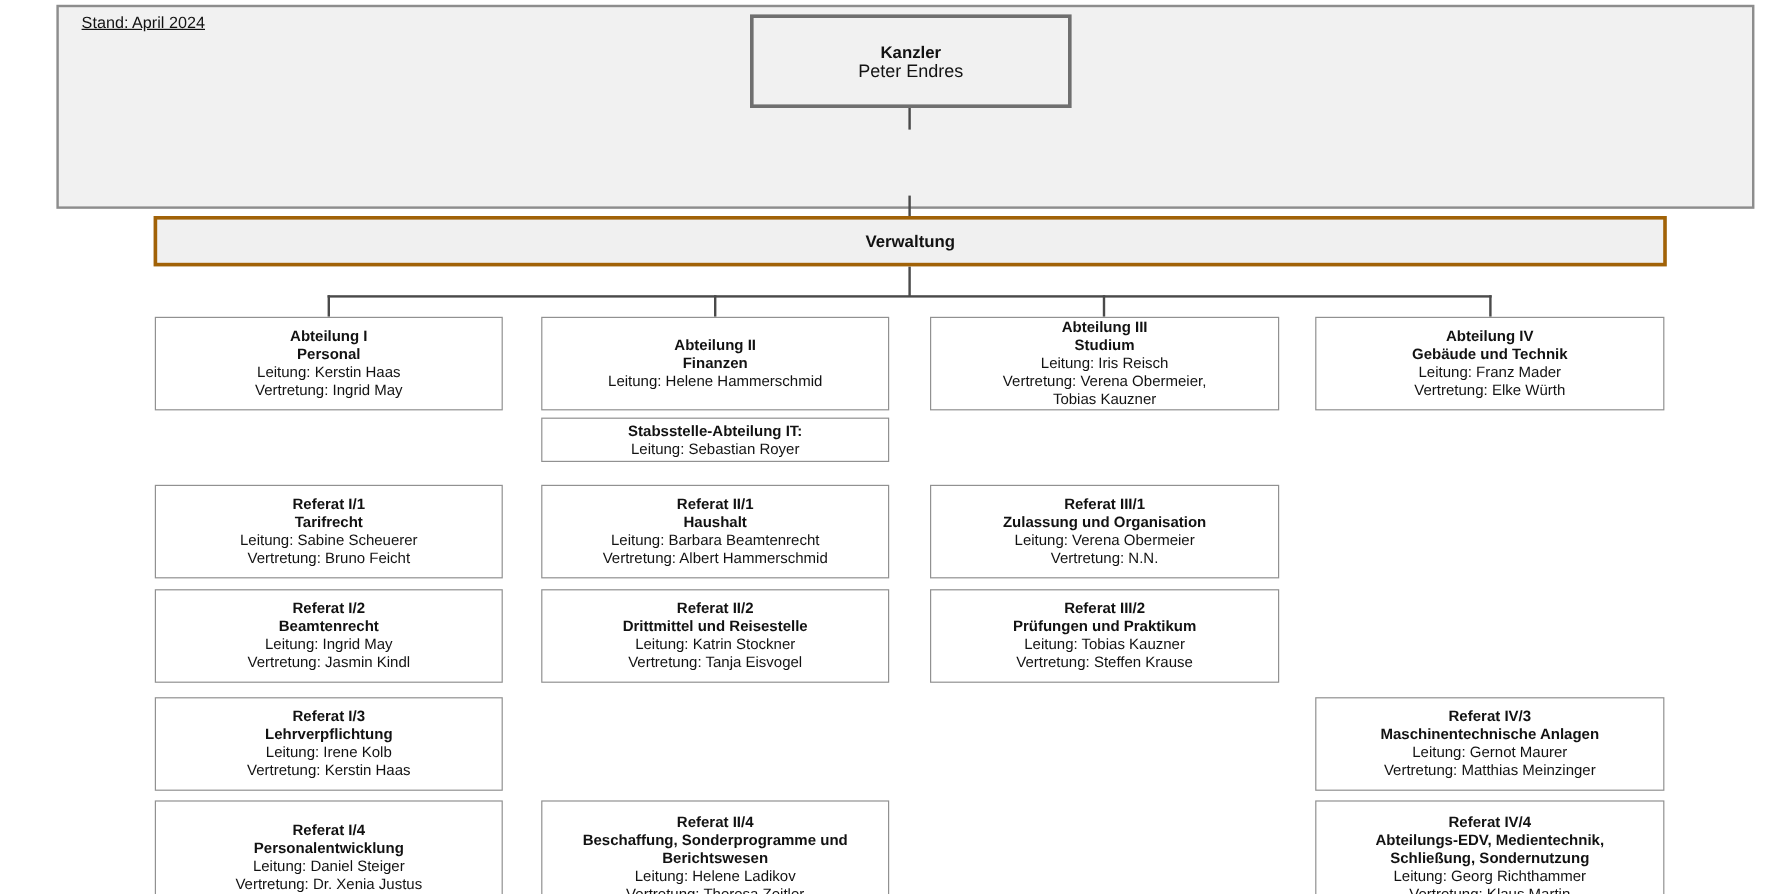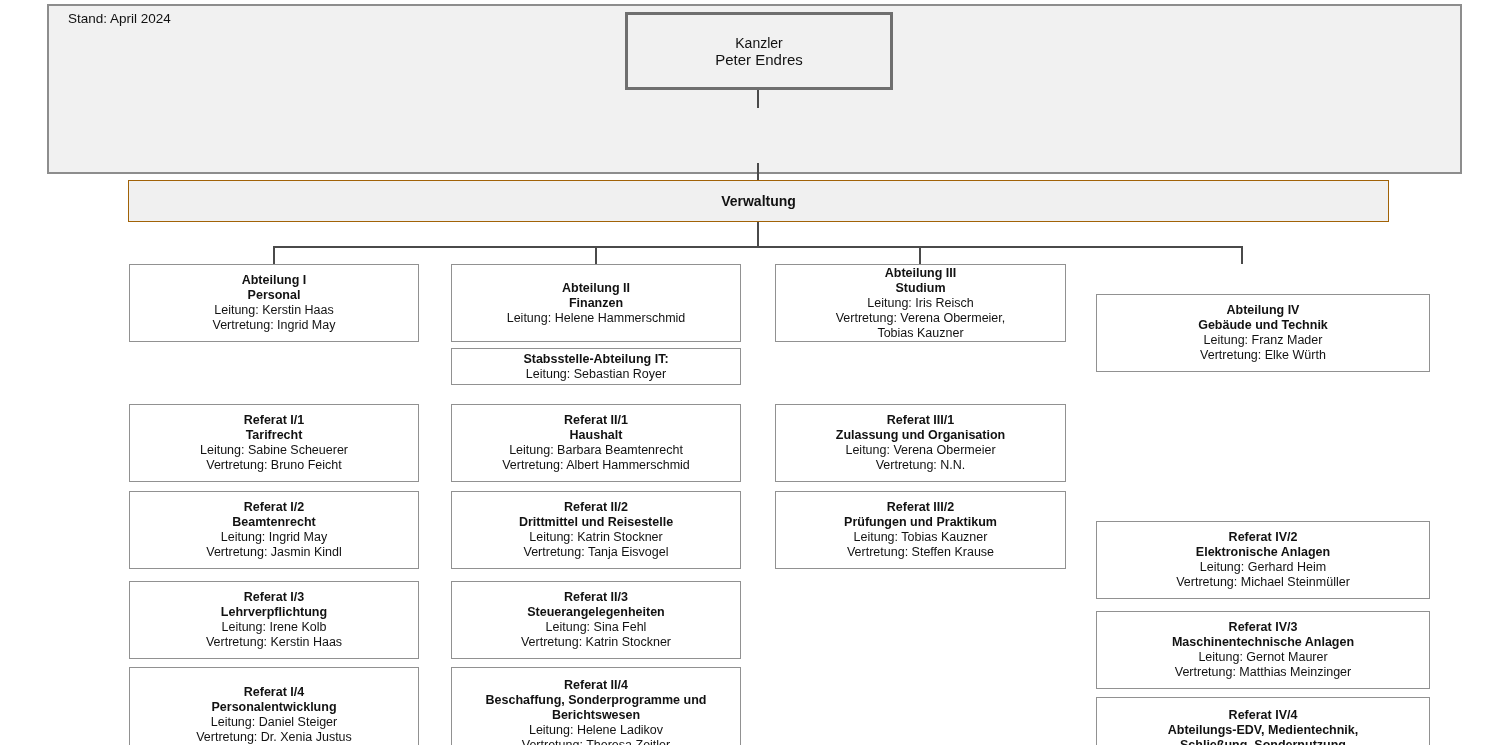--- a/index.html
+++ b/index.html
@@ -5,53 +5,53 @@
   html,body{margin:0;padding:0;background:#ffffff;}
   .canvas{
     position:relative;width:1490px;height:745px;overflow:hidden;background:#ffffff;
     font-family:"Liberation Sans","DejaVu Sans",sans-serif;color:#121212;
   }
   
   .top-container{
     position:absolute;left:47px;top:4px;width:1415px;height:170px;
     background:#f1f1f1;border:2px solid #8d8d8d;box-sizing:border-box;
   }
-  .stand-label{position:absolute;left:68px;top:11px;font-size:13.5px;}
+  .stand-label{position:absolute;left:68px;top:11px;font-size:13.5px;text-decoration:underline;}
   
   .exec{
     position:absolute;left:625px;width:268px;box-sizing:border-box;
     background:#f1f1f1;border:3px solid #6f6f6f;
     display:flex;flex-direction:column;justify-content:center;align-items:center;text-align:center;
   }
   .exec.kanzler{top:12px;height:78px;}
   .exec.vize{top:108px;height:55px;}
-  .exec .t{font-size:14px;font-weight:normal;line-height:17px;}
+  .exec .t{font-size:14px;font-weight:bold;line-height:17px;}
   .exec .n{font-size:15px;line-height:15px;}
   
   .verwaltung{
     position:absolute;left:128px;top:180px;width:1261px;height:42px;box-sizing:border-box;
-    background:#f0f0f0;border:1px solid #a16207;
+    background:#f0f0f0;border:3px solid #a16207;
     display:flex;justify-content:center;align-items:center;
     font-size:14px;font-weight:bold;
   }
   
   .conn{position:absolute;background:#4a4a4a;}
   
   .box{
     position:absolute;box-sizing:border-box;background:#ffffff;border:1px solid #919191;
     display:flex;flex-direction:column;justify-content:center;align-items:center;
     text-align:center;font-size:12.5px;line-height:15px;padding:2px 6px;
   }
   .box .t{font-weight:bold;}
   .box .n{font-weight:bold;white-space:pre-line;}
   .box .v{white-space:pre-line;}
   .c1{left:129px;width:290px;}
   .c2{left:451px;width:290px;}
   .c3{left:775px;width:291px;}
-  .c4{left:1096px;width:334px;margin-top:30px;}
+  .c4{left:1096px;width:291px;}
   .abt{top:264px;height:78px;}
   .stab{top:348px;height:37px;}
   .r1{top:404px;height:78px;}
   .r2{top:491px;height:78px;}
   .r3{top:581px;height:78px;}
   .r4{top:667px;height:96px;}
 </style>
 </head>
 <body>
 
@@ -123,26 +123,20 @@
     <div class="n">Haushalt</div>
     <div class="l">Leitung: Barbara Beamtenrecht</div>
     <div class="v">Vertretung: Albert Hammerschmid</div>
   </div>
   <div class="box c2 r2">
     <div class="t">Referat II/2</div>
     <div class="n">Drittmittel und Reisestelle</div>
     <div class="l">Leitung: Katrin Stockner</div>
     <div class="v">Vertretung: Tanja Eisvogel</div>
   </div>
-  <div class="box c2 r3">
-    <div class="t">Referat II/3</div>
-    <div class="n">Steuerangelegenheiten</div>
-    <div class="l">Leitung: Sina Fehl</div>
-    <div class="v">Vertretung: Katrin Stockner</div>
-  </div>
   <div class="box c2 r4">
     <div class="t">Referat II/4</div>
     <div class="n">Beschaffung, Sonderprogramme und
 Berichtswesen</div>
     <div class="l">Leitung: Helene Ladikov</div>
     <div class="v">Vertretung: Theresa Zeitler</div>
   </div>
 
   <div class="box c3 abt">
     <div class="t">Abteilung III</div>
@@ -163,26 +157,20 @@
     <div class="l">Leitung: Tobias Kauzner</div>
     <div class="v">Vertretung: Steffen Krause</div>
   </div>
 
   <div class="box c4 abt">
     <div class="t">Abteilung IV</div>
     <div class="n">Gebäude und Technik</div>
     <div class="l">Leitung: Franz Mader</div>
     <div class="v">Vertretung: Elke Würth</div>
   </div>
-  <div class="box c4 r2">
-    <div class="t">Referat IV/2</div>
-    <div class="n">Elektronische Anlagen</div>
-    <div class="l">Leitung: Gerhard Heim</div>
-    <div class="v">Vertretung: Michael Steinmüller</div>
-  </div>
   <div class="box c4 r3">
     <div class="t">Referat IV/3</div>
     <div class="n">Maschinentechnische Anlagen</div>
     <div class="l">Leitung: Gernot Maurer</div>
     <div class="v">Vertretung: Matthias Meinzinger</div>
   </div>
   <div class="box c4 r4">
     <div class="t">Referat IV/4</div>
     <div class="n">Abteilungs-EDV, Medientechnik,
 Schließung, Sondernutzung</div>

